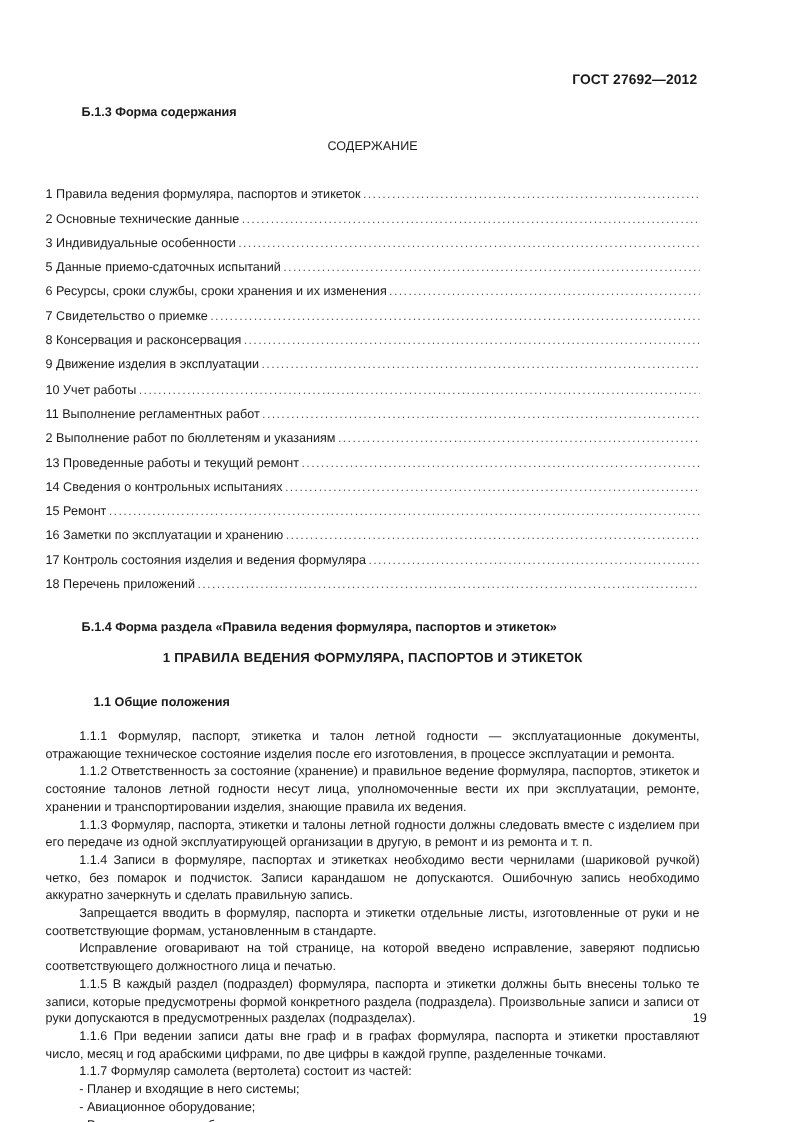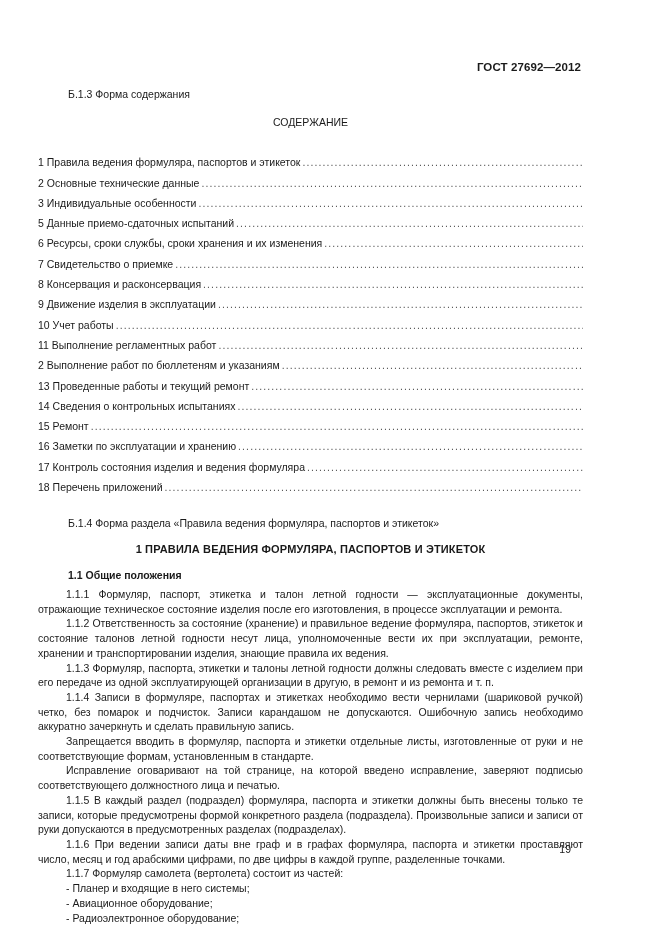--- a/index.html
+++ b/index.html
@@ -33,41 +33,41 @@
     top: 61px;
     font-size: 11.5px;
     font-weight: bold;
     letter-spacing: 0.1px;
     white-space: nowrap;
   }
 
   
   .clause-head {
     font-size: 10.5px;
-    font-weight: normal;
+    font-weight: bold;
     margin: 0;
     padding-left: 30px;
   }
   .centered-title {
     font-size: 10.5px;
     font-weight: normal;
     text-align: center;
     margin: 0;
   }
   .centered-title-lg {
     font-size: 11px;
     font-weight: bold;
     text-align: center;
     margin: 0;
     letter-spacing: 0.15px;
   }
   .sub-head {
     font-size: 10.5px;
     font-weight: bold;
-    margin: 0;
+    margin: 10px;
     padding-left: 30px;
   }
 
   
   .toc {
     margin: 0;
     padding: 0;
     list-style: none;
   }
   .toc-item {
@@ -117,21 +117,21 @@
   .bullet {
     font-size: 10.5px;
     line-height: 14.7px;
     margin: 0;
     padding-left: 28px;
   }
 
   
   .page-number {
     position: absolute;
-    right: 90px;
+    right: 72px;
     top: 843px;
     font-size: 10.5px;
   }
 
   .sp-6  { height: 6px; }
   .sp-14 { height: 14px; }
   .sp-16 { height: 16px; }
   .sp-20 { height: 20px; }
   .sp-24 { height: 24px; }
 </style>

